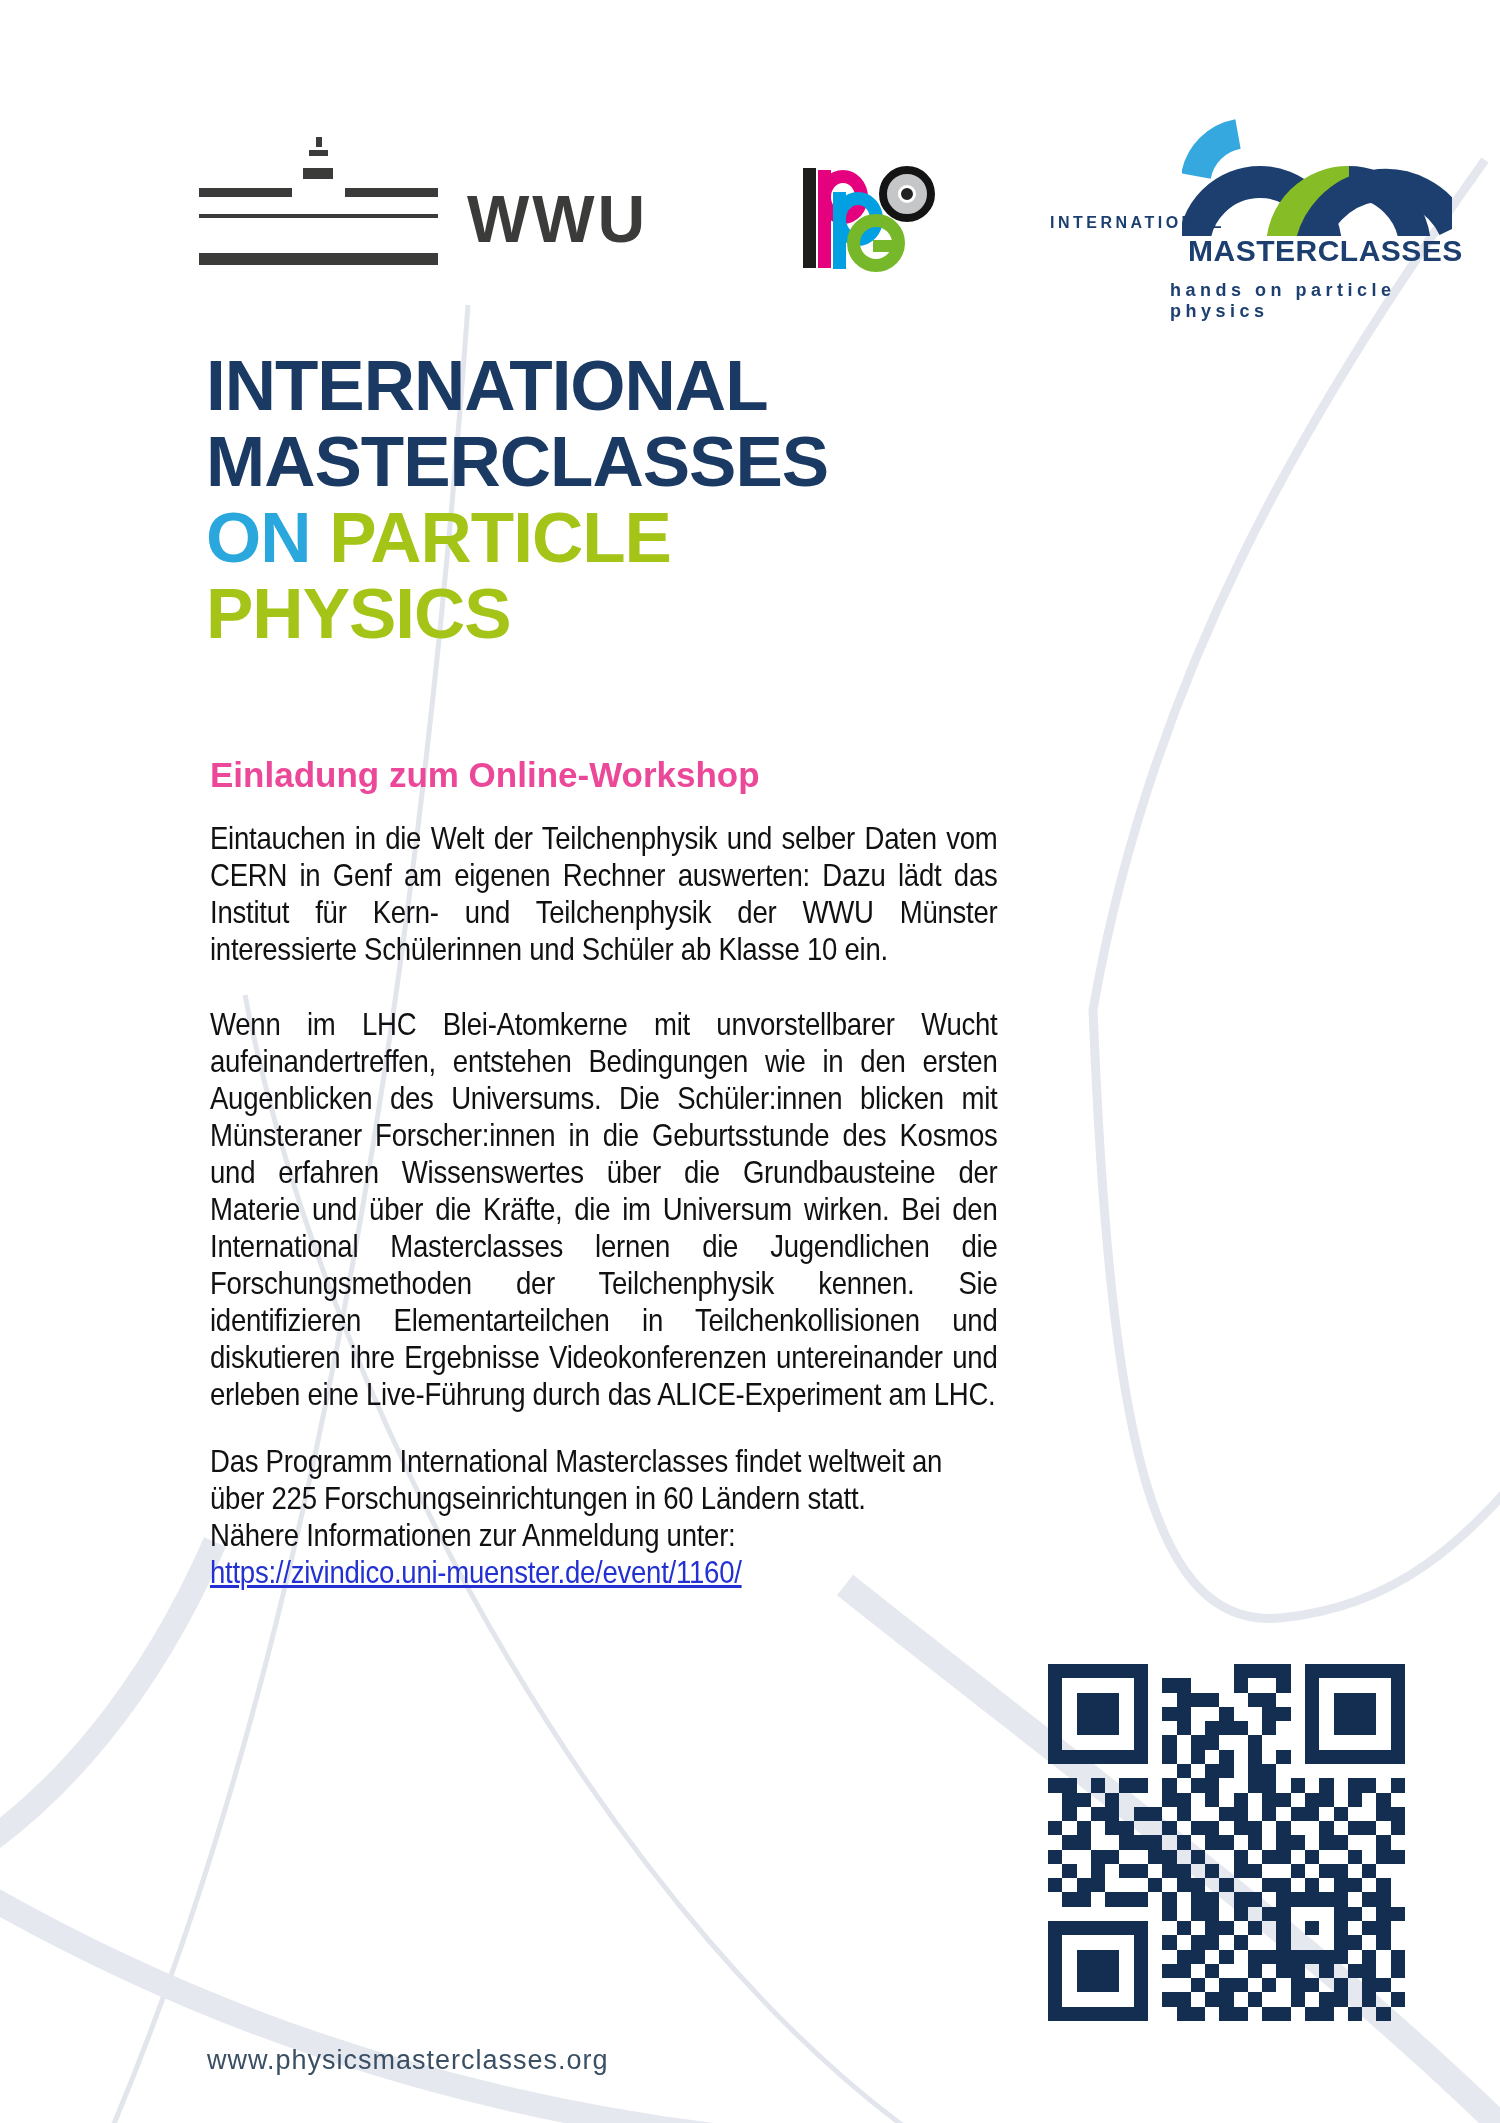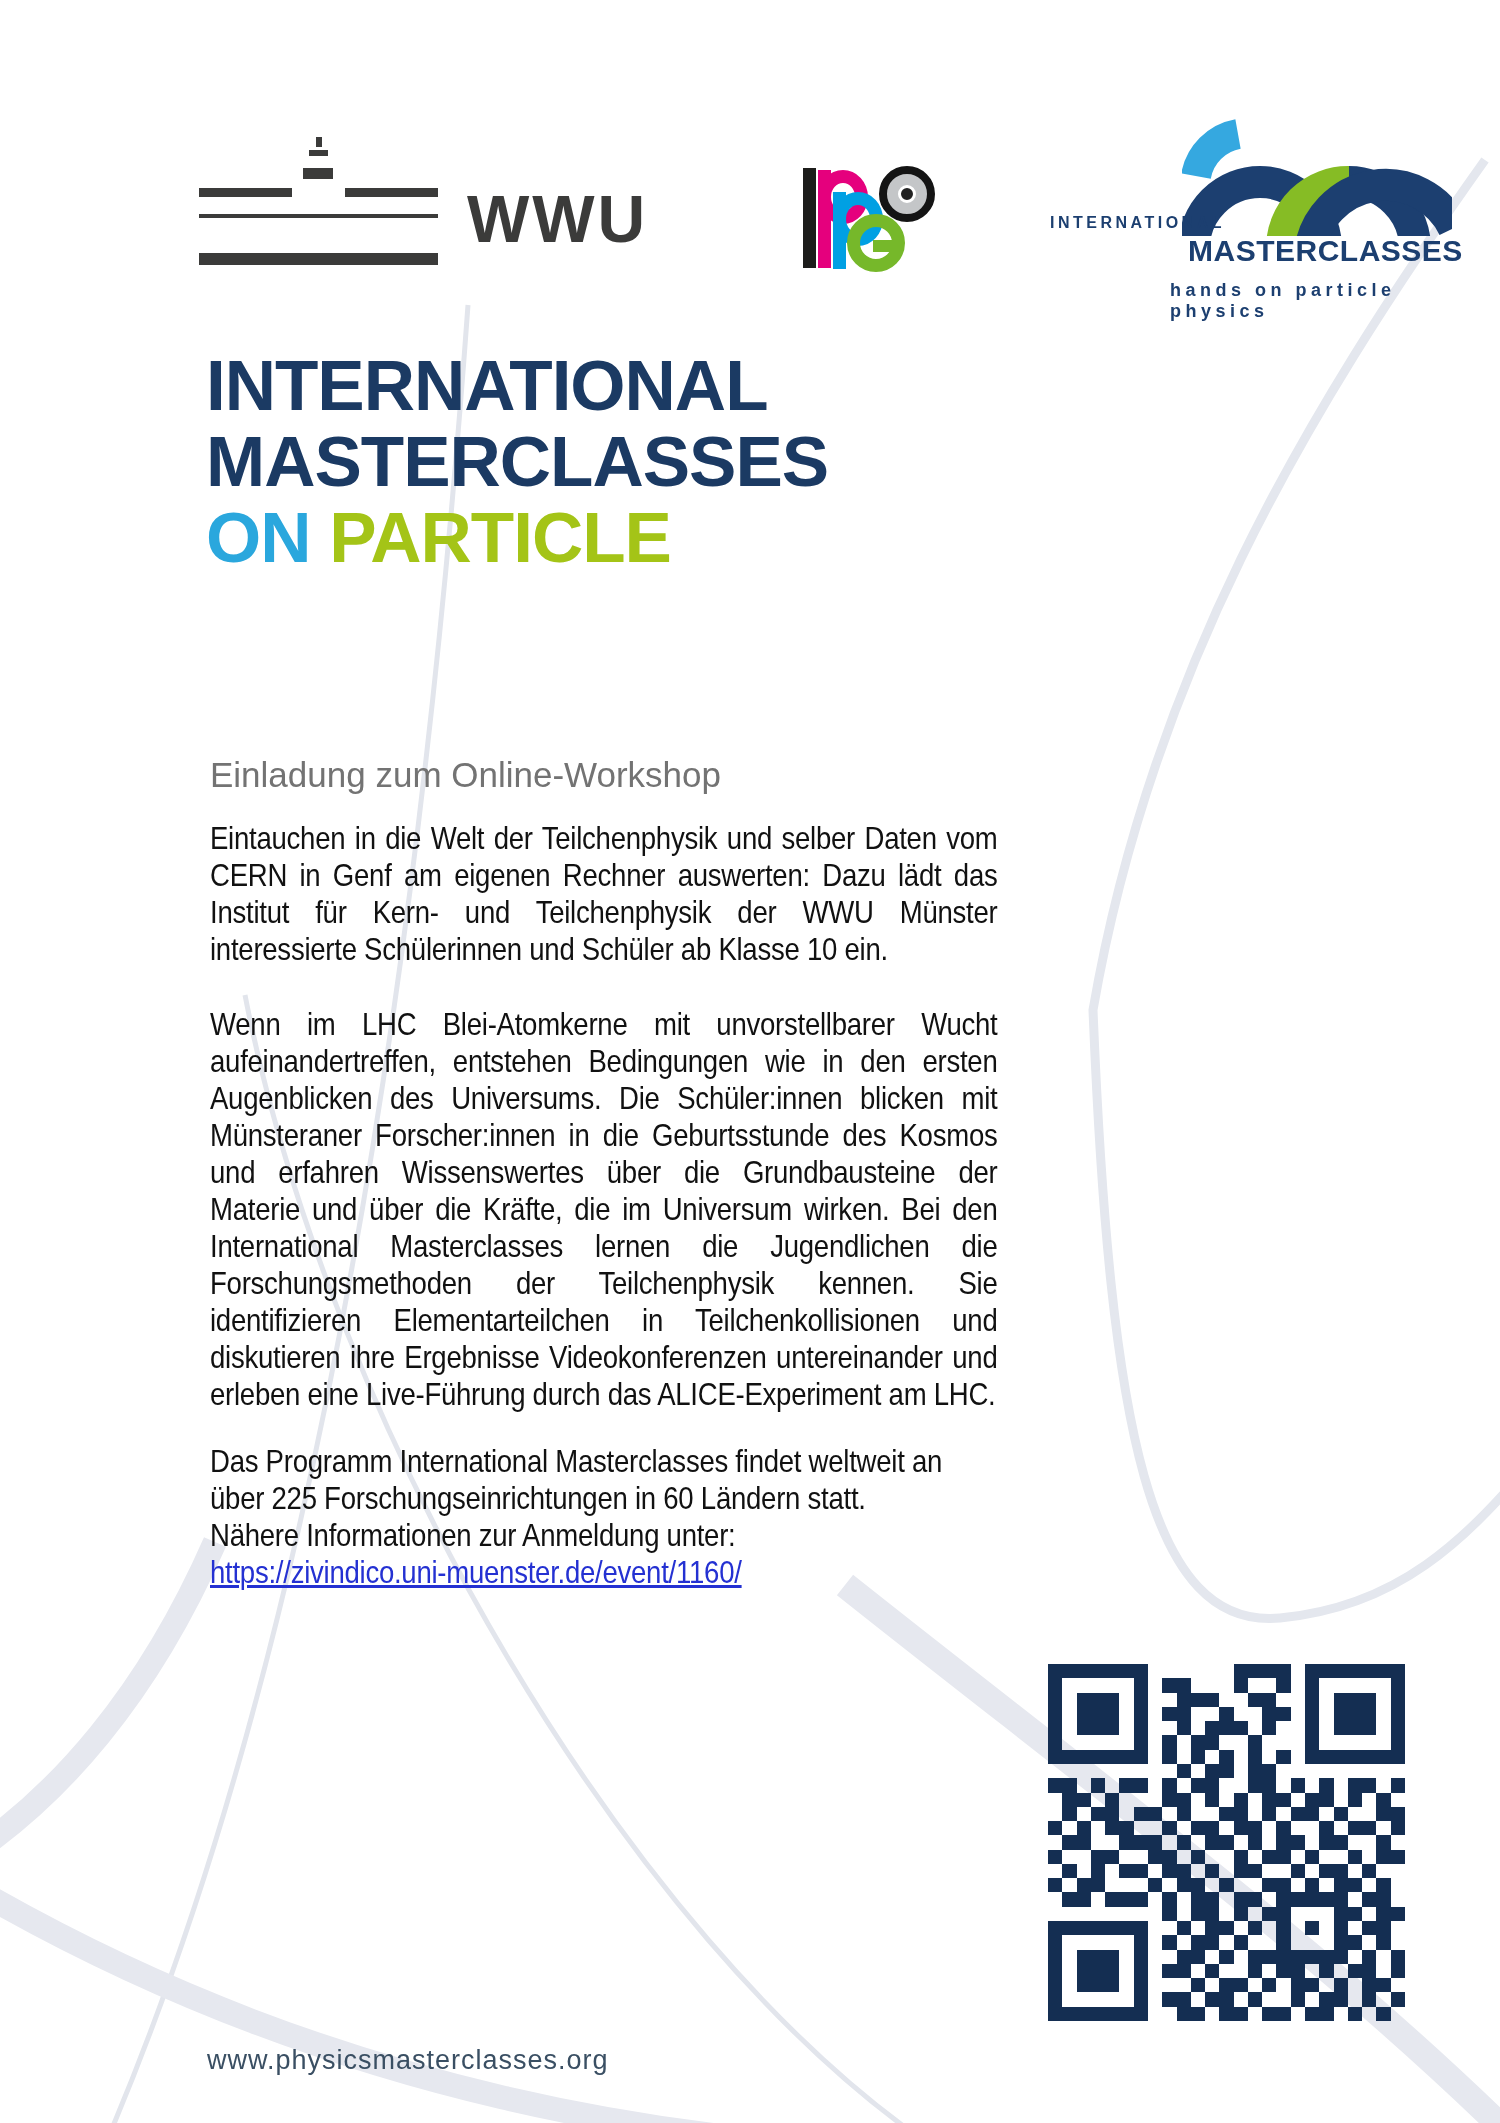--- a/index.html
+++ b/index.html
@@ -22,21 +22,21 @@
   .imc-mc{position:absolute;left:138px;top:124px;font-size:30px;font-weight:bold;letter-spacing:.5px;}
   .imc-tag{position:absolute;left:120px;top:170px;font-size:18px;font-weight:bold;letter-spacing:4.5px;}
   .imc-arcs{position:absolute;left:132px;top:2px;}
   
   .title{position:absolute;left:206px;top:348px;font-size:71px;line-height:76px;
          font-weight:bold;letter-spacing:-1px;}
   .t-navy{color:var(--navy,#1b3a63);}
   .t-blue{color:var(--lightblue,#2aa7dd);}
   .t-green{color:var(--green,#a4c417);}
   
-  .heading{position:absolute;left:210px;top:755px;font-size:35px;font-weight:normal;color:#737373;}
+  .heading{position:absolute;left:210px;top:755px;font-size:35px;font-weight:bold;color:#ec4899;}
   .bodycol{position:absolute;left:210px;top:806px;width:900px;transform:scaleX(.875);
            transform-origin:0 0;font-size:31.5px;line-height:37px;color:#111;
            letter-spacing:-.3px;}
   .bodycol p{margin:0;text-align:justify;}
   .bodycol .p1{margin-top:14px;}
   .bodycol .p2{margin-top:38px;}
   .bodycol .p3{margin-top:30px;}
   .bodycol .p3b{text-align:left;}
   a.reg{color:var(--link,#2431d2);text-decoration:underline;}
   .date{position:absolute;left:210px;top:1718px;font-size:45px;font-weight:bold;
@@ -95,20 +95,21 @@
     </svg>
     <span class="imc-int">INTERNATIONAL</span>
     <span class="imc-mc">MASTERCLASSES</span>
     <span class="imc-tag">hands on particle physics</span>
   </div>
 
   <div class="title">
     <div class="t-navy">INTERNATIONAL</div>
     <div class="t-navy">MASTERCLASSES</div>
     <div><span class="t-blue">ON </span><span class="t-green">PARTICLE</span></div>
+    <div class="t-green">PHYSICS</div>
   </div>
 
   <div class="heading">Einladung zum Online-Workshop</div>
 
   <div class="bodycol">
     <p class="p1">Eintauchen in die Welt der Teilchenphysik und selber Daten vom CERN in Genf am eigenen Rechner auswerten: Dazu lädt das Institut für Kern- und Teilchenphysik der WWU Münster interessierte Schülerinnen und Schüler ab Klasse 10 ein.</p>
     <p class="p2">Wenn im LHC Blei-Atomkerne mit unvorstellbarer Wucht aufeinandertreffen, entstehen Bedingungen wie in den ersten Augenblicken des Universums. Die Schüler:innen blicken mit Münsteraner Forscher:innen in die Geburtsstunde des Kosmos und erfahren Wissenswertes über die Grundbausteine der Materie und über die Kräfte, die im Universum wirken. Bei den International Masterclasses lernen die Jugendlichen die Forschungsmethoden der Teilchenphysik kennen. Sie identifizieren Elementarteilchen in Teilchenkollisionen und diskutieren ihre Ergebnisse Videokonferenzen untereinander und erleben eine Live-Führung durch das ALICE-Experiment am LHC.</p>
     <p class="p3 p3b">Das Programm International Masterclasses findet weltweit an über 225 Forschungseinrichtungen in 60 Ländern statt.</p>
     <p class="p3b">Nähere Informationen zur Anmeldung unter:</p>
     <p class="p3b"><a class="reg" href="#">https://zivindico.uni-muenster.de/event/1160/</a></p>

